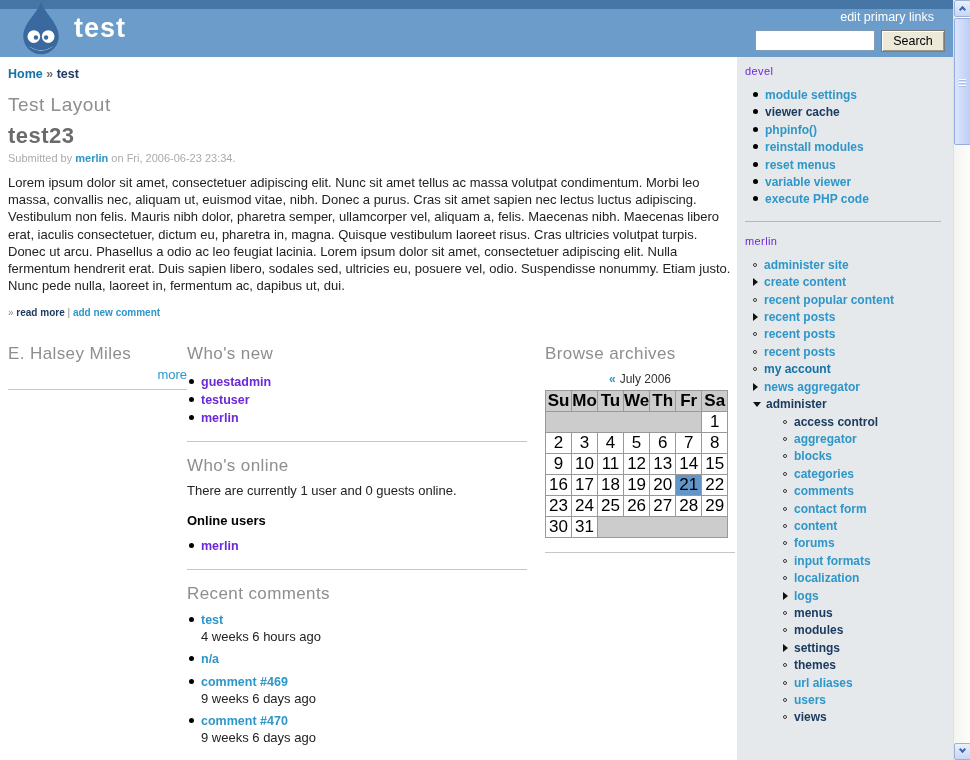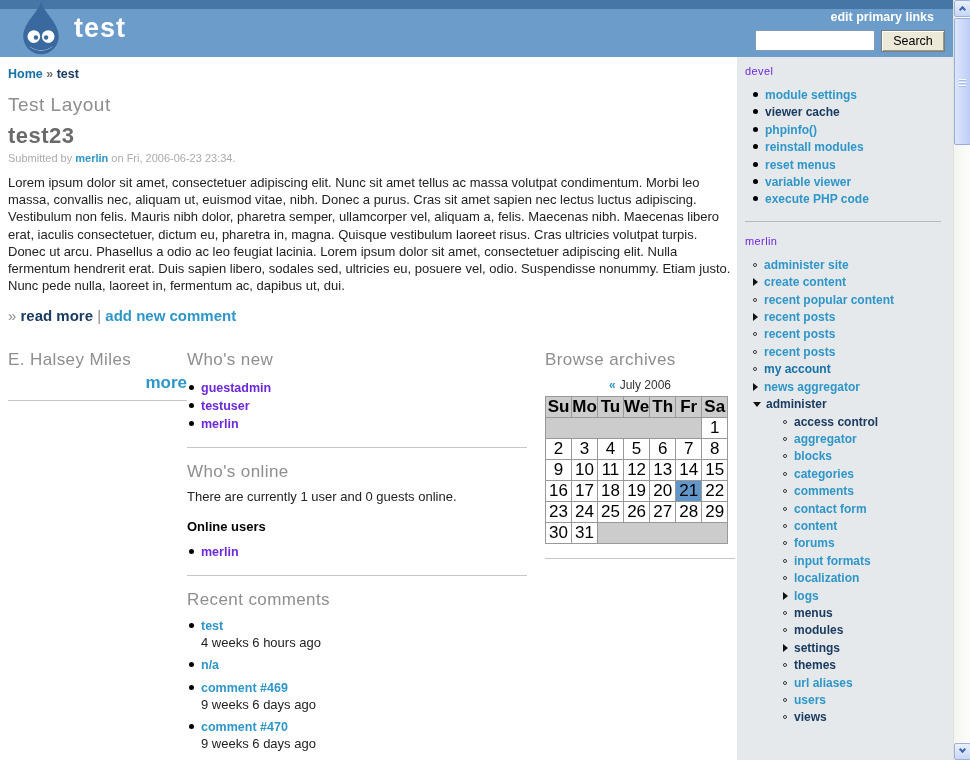--- a/index.html
+++ b/index.html
@@ -5,47 +5,47 @@
   * { margin:0; padding:0; box-sizing:border-box; }
   html,body { background:#fff; }
   body { font-family:"Liberation Sans","DejaVu Sans",sans-serif; }
   .page { position:relative; width:970px; height:760px; overflow:hidden; background:#fff; }
 
   
   .header { position:absolute; left:0; top:0; width:970px; height:57px; background:#6B9CCA; }
   .header-top { position:absolute; left:0; top:0; width:100%; height:9px; background:#4576A6; }
   .logo { position:absolute; left:14px; top:1px; width:54px; height:56px; }
   .site-name { position:absolute; left:74px; top:13px; color:#fff; font-size:27px; font-weight:bold; letter-spacing:1px; }
-  .edit-links { position:absolute; right:36px; top:10px; color:#fff; font-size:12.5px; font-weight:bold; text-decoration:none; cursor:pointer; }
+  .edit-links { position:absolute; right:36px; top:10px; color:#fff; font-size:12.5px; font-weight:normal; text-decoration:none; cursor:pointer; }
   .search-input { position:absolute; left:755px; top:30px; width:120px; height:21px; border:1px solid #7F9DB9; background:#fff; font-size:12px; padding:2px 4px; }
   .search-btn { position:absolute; left:881px; top:30px; width:64px; height:22px; background:#ECE9D8; border:1px solid #7B7B7B; box-shadow:inset 1px 1px 0 #fff, inset -1px -1px 0 #9e9a86; font-size:12.5px; color:#000; font-family:inherit; cursor:pointer; }
 
   
   .content { position:absolute; left:0; top:57px; width:737px; background:#fff; }
   .breadcrumb { margin:10px 0 0 8px; font-size:12.5px; font-weight:bold; color:#6e6e6e; }
   .breadcrumb a { text-decoration:none; cursor:pointer; }
   .crumb-home { color:#1472A8; }
   .crumb-cur { color:#1B3C60; }
   .page-title { margin:13px 0 0 8px; font-size:19px; font-weight:normal; color:#8E8E8E; letter-spacing:0.5px; }
   .node-title { margin:7px 0 0 8px; font-size:22px; font-weight:bold; color:#6B6B6B; letter-spacing:0.5px; }
   .submitted { margin:3px 0 0 8px; font-size:11px; color:#ABABAB; }
   .submitted a { color:#2E96C8; font-weight:bold; text-decoration:none; cursor:pointer; }
   .node-body { margin:10px 0 0 8px; width:724px; font-size:13px; line-height:17.2px; color:#222; }
-  .node-links { margin:13px 0 0 8px; font-size:15px; font-weight:bold; }
+  .node-links { margin:13px 0 0 8px; font-size:10px; font-weight:bold; }
   .node-links .marker, .node-links .pipe { color:#8a8a8a; font-weight:normal; }
   .node-links .read-more { color:#1B3C60; text-decoration:none; cursor:pointer; }
   .node-links .add-comment { color:#2E96C8; text-decoration:none; cursor:pointer; }
 
   
   .cols { display:flex; margin:26px 0 0 8px; }
   .col-left { width:179px; }
   .col-mid { width:358px; padding-right:18px; }
   .col-right { width:190px; }
   .col-h { font-size:17px; font-weight:normal; color:#8E8E8E; letter-spacing:0.4px; }
-  .more-link { display:block; text-align:right; margin-top:3px; font-size:17px; font-weight:bold; color:#2E96C8; text-decoration:none; cursor:pointer; }
+  .more-link { display:block; text-align:right; margin-top:3px; font-size:13px; font-weight:normal; color:#2E96C8; text-decoration:none; cursor:pointer; }
   .hr { border:0; border-top:1px solid #C6C6C6; height:0; margin:14px 0; }
   .col-left .hr { margin-top:7px; }
 
   ul.plain { list-style:none; margin:9px 0 0 2px; }
   ul.plain li { font-size:12.5px; line-height:18px; }
   ul.plain a { color:#6d28d9; font-weight:bold; text-decoration:none; cursor:pointer; }
   .status-text { margin-top:7px; font-size:13px; color:#222; }
   .sub-h { margin-top:15px; font-size:13px; font-weight:bold; color:#000; }
 
   ul.comments { list-style:none; margin:9px 0 0 2px; }

